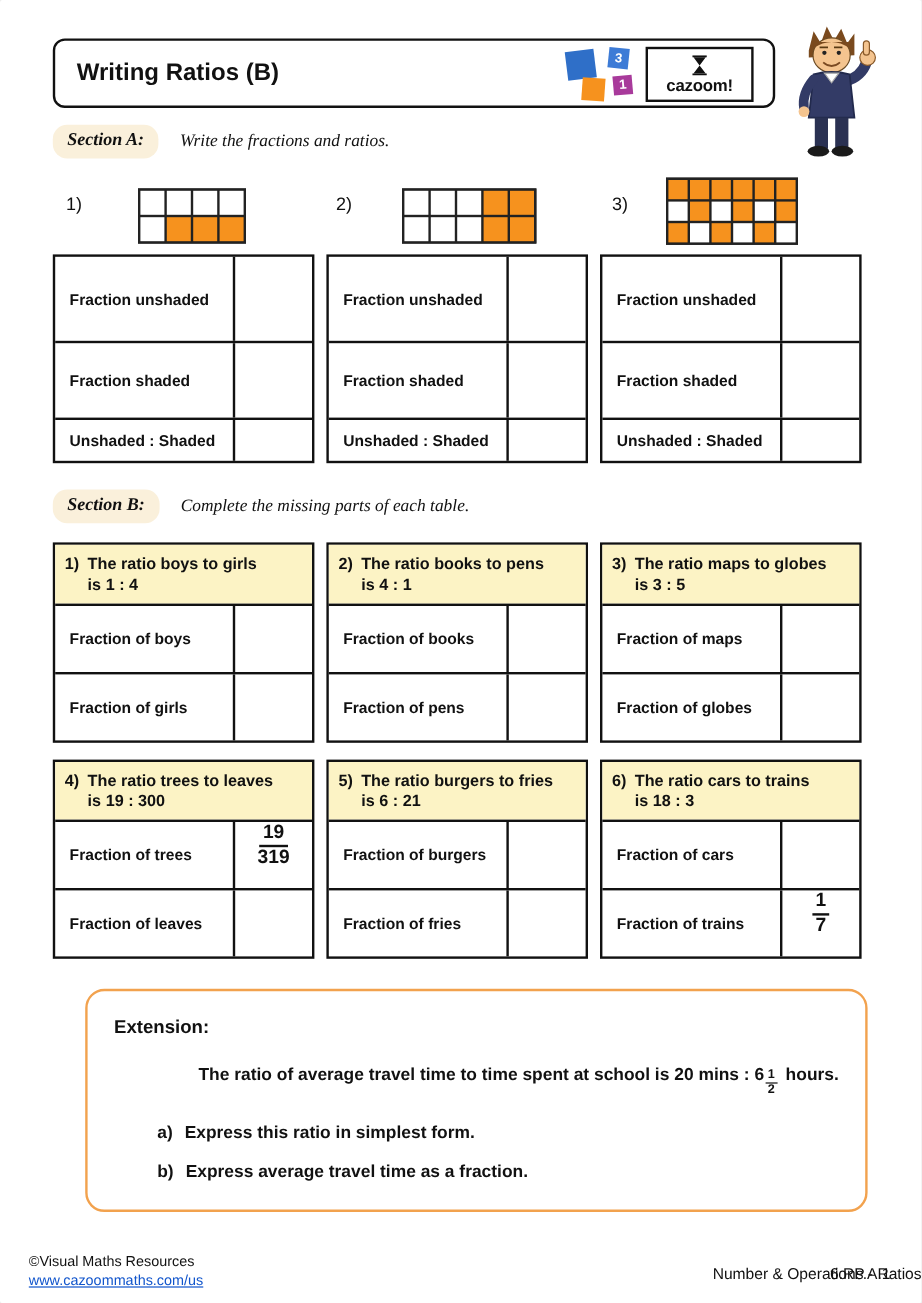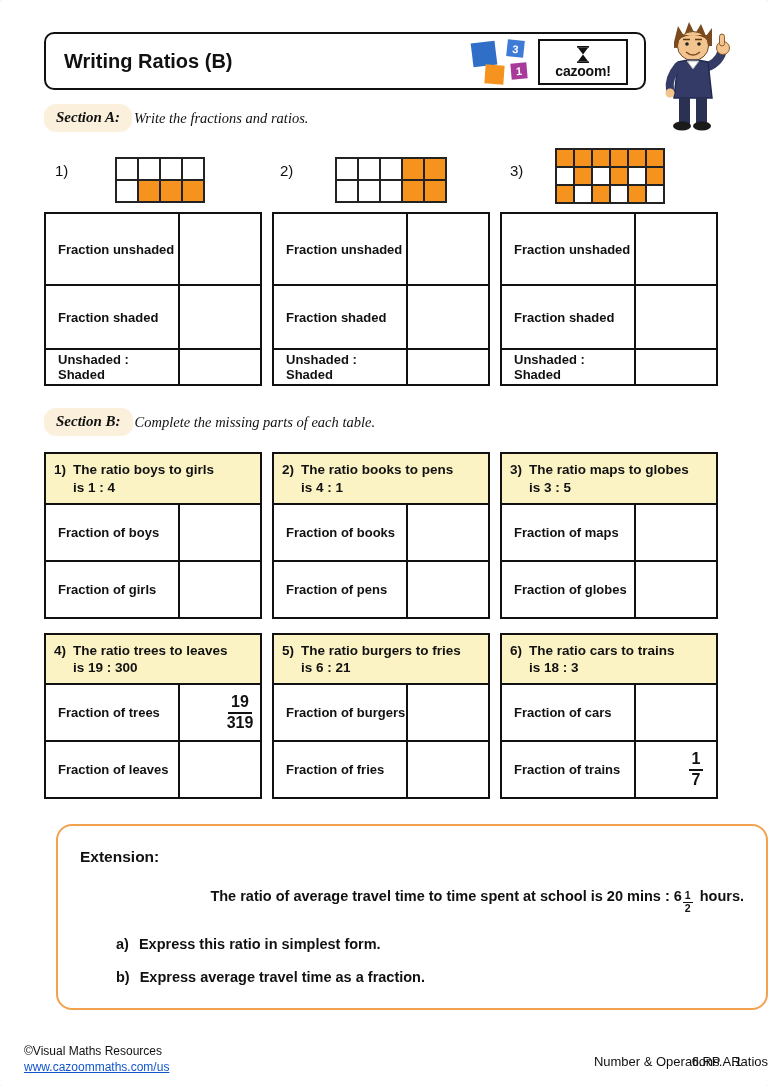--- a/index.html
+++ b/index.html
@@ -19,21 +19,21 @@
   .sq1 { left:0; top:4px; width:24px; height:24px; background:#2F6FC8; transform:rotate(-7deg); }
   .sq2 { left:13px; top:27px; width:19px; height:19px; background:var(--accent,#F6921E); transform:rotate(4deg); }
   .sq3 { left:35px; top:2px; width:17px; height:17px; background:#3D7BD6; transform:rotate(6deg); }
   .sq4 { left:39px; top:25px; width:16px; height:16px; background:#A83A9B; transform:rotate(-5deg); }
   .cazoom-box { position:absolute; left:66px; top:1px; width:90px; height:46px;
     border:2px solid #111; box-sizing:border-box; background:#fff;
     display:flex; flex-direction:column; align-items:center; justify-content:center; }
   .brand { font-size:14px; font-weight:bold; letter-spacing:-0.2px; }
   .mascot { position:absolute; left:648px; top:16px; }
   
-  .section-row { position:absolute; left:44px; display:flex; align-items:center; gap:2px; }
+  .section-row { position:absolute; left:44px; display:flex; align-items:center; gap:18px; }
   .sa-head-row { top:104px; } .sb-head-row { top:408px; }
   .pill { font-family:"Liberation Serif", serif; font-style:italic; font-weight:bold;
     font-size:15px; background:var(--pill,#FAF0DB); padding:5px 12px 6px; border-radius:12px; }
   .instruction { font-family:"Liberation Serif", serif; font-style:italic; font-size:14.5px; }
   
   .pnum { position:absolute; font-size:15px; }
   .pnum0 { left:55px; top:162px; } .pnum1 { left:280px; top:162px; } .pnum2 { left:510px; top:162px; }
   .fgrid { position:absolute; display:grid; gap:2px; background:#222; border:2px solid #222; }
   .grid0 { left:115px; top:157px; } .grid1 { left:335px; top:157px; } .grid2 { left:555px; top:148px; }
   .gcell { background:#fff; }
@@ -43,33 +43,33 @@
     grid-template-columns:repeat(3,218px); column-gap:10px; }
   .sb-tables { position:absolute; left:44px; top:452px; display:grid;
     grid-template-columns:repeat(3,218px); column-gap:10px; row-gap:14px; }
   .sa-table,.sb-table { width:218px; border:2px solid #111; box-sizing:border-box; background:#fff; }
   .sa-row,.sb-row { display:flex; box-sizing:border-box; }
   .sa-row + .sa-row, .sb-row { border-top:2px solid #111; }
   .sa-row.r0 { height:70px; } .sa-row.r1 { height:64px; } .sa-row.r2 { height:36px; }
   .sb-row { height:57px; }
   .cell-label { flex:1; display:flex; align-items:center; padding-left:12px;
     font-weight:bold; font-size:13px; border-right:2px solid #111; }
-  .cell-answer { width:40px; display:flex; align-items:center; justify-content:center;padding-left:40px; }
+  .cell-answer { width:64px; display:flex; align-items:flex-start; justify-content:center; }
   .sb-head { background:var(--head-yellow,#FCF3C5); display:flex; padding:7px 6px 6px 8px;
     font-weight:bold; font-size:13.5px; line-height:1.32; min-height:48px; box-sizing:border-box; }
   .hnum { margin-right:7px; }
   .htext { display:flex; flex-direction:column; }
   
   .frac { display:inline-flex; flex-direction:column; align-items:center;
     font-weight:bold; line-height:1.15; font-size:16px; }
   .frac .fn { border-bottom:2px solid #111; padding:0 3px; }
   .frac.small { font-size:10.5px; line-height:1.1; margin:0 3px 0 1px; transform:translateY(-2px); }
   .frac.small .fn { border-bottom-width:1.5px; padding:0 2px; }
   
-  .extension { position:absolute; left:56px; top:824px; width:712px; height:186px;
+  .extension { position:absolute; left:71px; top:824px; width:652px; height:186px;
     border:2.5px solid var(--ext-border,#F2A24E); border-radius:16px; box-sizing:border-box;
     padding:22px 22px 0 22px; }
   .ext-title { font-size:15.5px; font-weight:bold; margin-bottom:22px; }
   .ext-line { font-size:14.5px; font-weight:bold; margin-bottom:20px;text-align:right; }
   .ext-item { font-size:14.5px; font-weight:bold; margin:0 0 17px 36px; }
   .ipfx { margin-right:10px; }
   
   .footer-left { position:absolute; left:24px; top:1044px; font-size:12px; line-height:1.3; }
   .footer-link { color:var(--link,#1155CC); text-decoration:underline; cursor:pointer; }
   .footer-center { position:absolute; left:0; top:1054px; width:100%; text-align:right; font-size:13px; }

